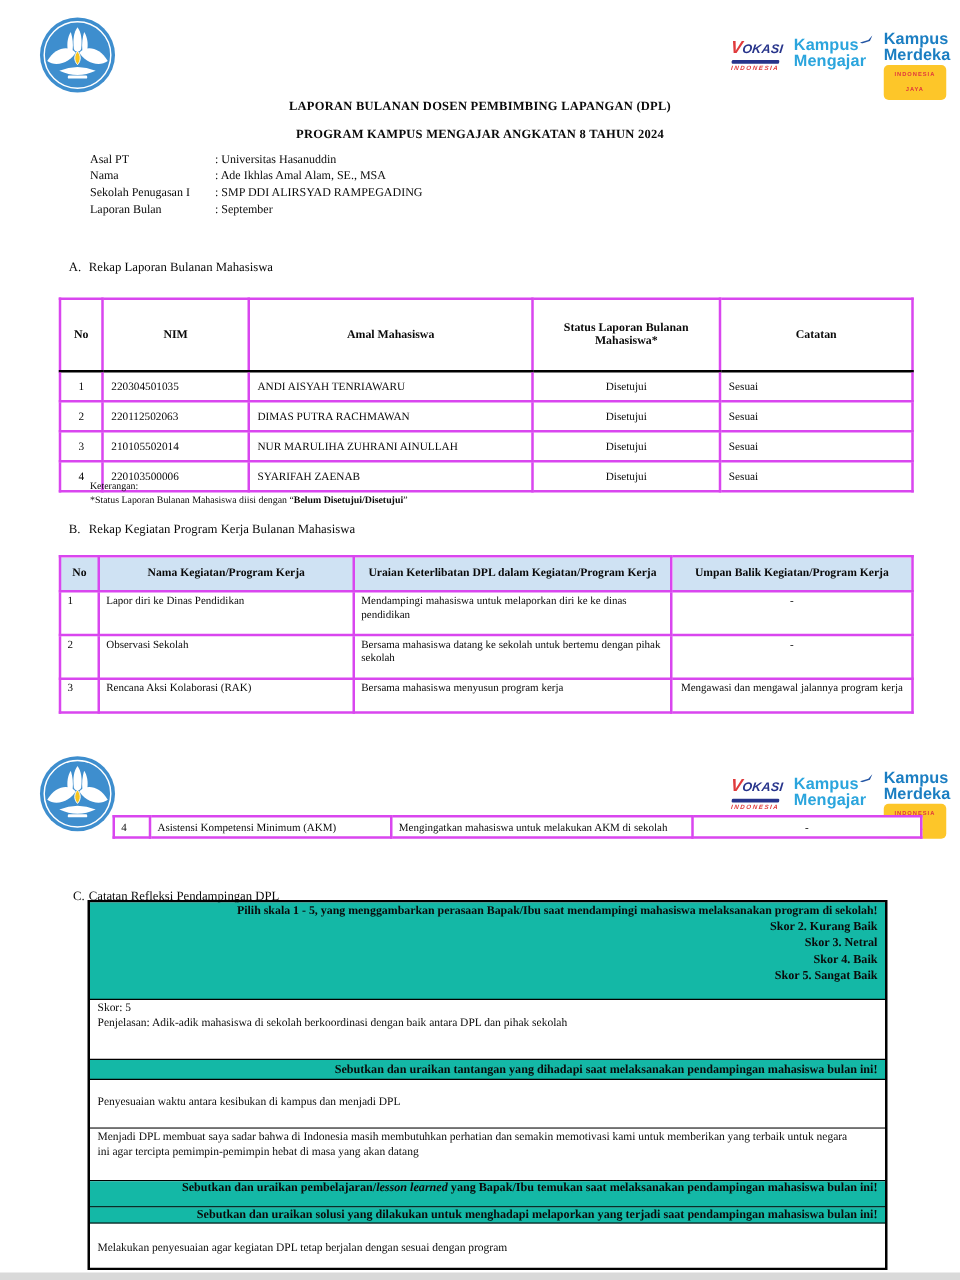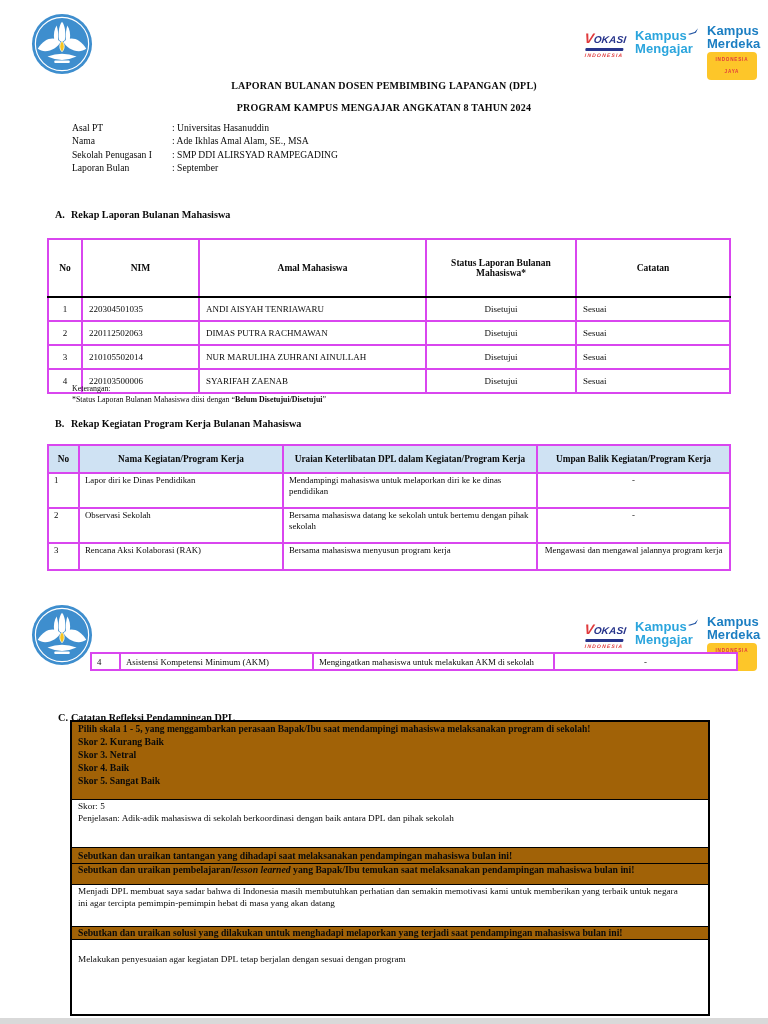--- a/index.html
+++ b/index.html
@@ -24,21 +24,21 @@
   .badge{background:#fdc629;border-radius:4px;color:#e03a3c;font-size:4.6px;font-weight:bold;
          letter-spacing:.8px;text-align:center;padding:1.5px 2px;margin-top:2px;width:46px;}
 
   
   .title{position:absolute;left:0;top:75px;width:768px;text-align:center;font-weight:bold;
          font-size:10px;line-height:22px;letter-spacing:.2px;}
   .info{position:absolute;left:72px;top:121px;font-size:9.6px;line-height:13.3px;}
   .info .lbl{display:inline-block;width:100px;}
 
   
-  .sec-head{position:absolute;left:55px;font-weight:bold;font-size:10.2px;}
+  .sec-head{position:absolute;left:55px;font-weight:normal;font-size:10.2px;}
   .sec-head .no{display:inline-block;width:16px;}
   .sec-head.a{top:209px;} .sec-head.b{top:418px;} .sec-head.c{top:712px;}
 
   
   table{border-collapse:collapse;table-layout:fixed;background:#fff;}
   td,th{border:2px solid #d946ef;overflow:hidden;}
   .tbl-a{position:absolute;left:47px;top:238px;width:682px;border:2px solid #000;}
   .tbl-a th{height:56px;font-weight:bold;font-size:9.5px;text-align:center;vertical-align:middle;
             border-bottom:2px solid #000;padding:0 10px;}
   .tbl-a td{height:22px;font-size:9px;padding:0 6px;vertical-align:middle;}
@@ -52,21 +52,21 @@
   .tbl-b tr.r1 td{height:31px;} .tbl-b tr.r2 td{height:31px;} .tbl-b tr.r3 td{height:23px;}
 
   .tbl-r4{position:absolute;left:90px;top:652px;width:646px;border:2px solid #000;}
   .tbl-r4 td{height:15px;font-size:8.8px;vertical-align:middle;padding:0 5px;}
 
   
   .cbox{position:absolute;left:70px;top:720px;width:640px;height:296px;border:2px solid #000;
         box-sizing:border-box;display:flex;flex-direction:column;}
   .cbox .blk{border-bottom:1px solid #000;box-sizing:border-box;padding:1px 6px;}
   .cbox .blk:last-child{border-bottom:none;flex:1;}
-  .cbox .blue{background:#a16207;font-weight:bold;font-size:9.7px;}
+  .cbox .blue{background:#14b8a6;font-weight:bold;font-size:9.7px;text-align:right;}
   .cbox .white{background:#fff;font-size:9.2px;line-height:11.6px;}
   .b1{height:78px;line-height:12.9px;}
   .b1 .l0{font-size:9.5px;white-space:nowrap;}
   .w1{height:48px;}
   .b2{height:16px;line-height:13px;}
   .w2{height:39px;padding-top:12px !important;}
   .b3{height:21px;line-height:10.6px;}
   .w3{height:42px;} .w3 .para{max-width:606px;}
   .b4{height:13px;line-height:10.5px;}
   .w4{padding-top:14px !important;}
@@ -284,25 +284,26 @@
       <div>Skor 2. Kurang Baik</div>
       <div>Skor 3. Netral</div>
       <div>Skor 4. Baik</div>
       <div>Skor 5. Sangat Baik</div>
     </div>
     <div class="blk white w1">
       <div>Skor: 5</div>
       <div>Penjelasan: Adik-adik mahasiswa di sekolah berkoordinasi dengan baik antara DPL dan pihak sekolah</div>
     </div>
     <div class="blk blue b2">Sebutkan dan uraikan tantangan yang dihadapi saat melaksanakan pendampingan mahasiswa bulan ini!</div>
+    <div class="blk white w2">Penyesuaian waktu antara kesibukan di kampus dan menjadi DPL</div>
+    <div class="blk white w3">
+      <div class="para">Menjadi DPL membuat saya sadar bahwa di Indonesia masih membutuhkan perhatian dan semakin memotivasi kami untuk memberikan yang terbaik untuk negara ini agar tercipta pemimpin-pemimpin hebat di masa yang akan datang</div>
+    </div>
     <div class="blk blue b3">
       <span>Sebutkan dan uraikan pembelajaran/</span><i>lesson learned</i><span> yang Bapak/Ibu temukan saat melaksanakan pendampingan mahasiswa bulan ini!</span>
     </div>
-    <div class="blk white w3">
-      <div class="para">Menjadi DPL membuat saya sadar bahwa di Indonesia masih membutuhkan perhatian dan semakin memotivasi kami untuk memberikan yang terbaik untuk negara ini agar tercipta pemimpin-pemimpin hebat di masa yang akan datang</div>
-    </div>
     <div class="blk blue b4">Sebutkan dan uraikan solusi yang dilakukan untuk menghadapi melaporkan yang terjadi saat pendampingan mahasiswa bulan ini!</div>
     <div class="blk white w4">Melakukan penyesuaian agar kegiatan DPL tetap berjalan dengan sesuai dengan program</div>
   </div>
 
   <div class="page-gap"></div>
 
 </div>
 
 </body></html>

